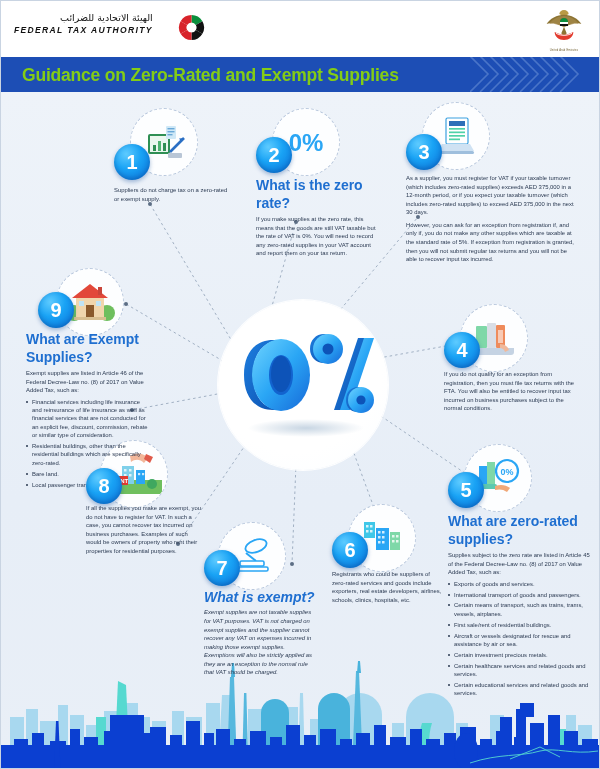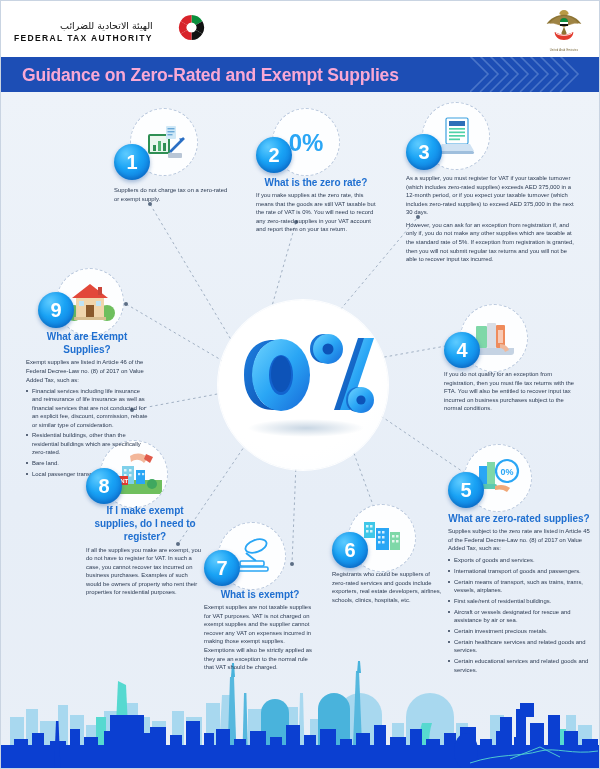--- a/index.html
+++ b/index.html
@@ -17,45 +17,45 @@
     overflow:hidden;
   }
   
   .logobar{
     position:absolute;left:0;top:0;width:600px;height:57px;
     background:#ffffff;
     border-bottom:1px solid #dfe6ef;
   }
   .fta-logo{
     position:absolute;left:14px;top:13px;
-    display:flex;align-items:flex-end;gap:24px;
+    display:flex;align-items:flex-start;gap:24px;
   }
   .fta-text{display:flex;flex-direction:column;align-items:flex-end;line-height:1;}
   .fta-ar{
     font-size:9.5px;color:#111;letter-spacing:.5px;
     font-family:"DejaVu Sans", sans-serif;
     white-space:nowrap;
   }
   .fta-en{
     font-size:8.5px;color:#111;font-weight:bold;letter-spacing:1.35px;
-    margin-top:3px;white-space:nowrap;
+    margin-top:3px;white-space:nowrap;font-style:italic;
   }
   .fta-mark{width:29px;height:29px;}
   .uae-emblem{position:absolute;right:16px;top:8px;width:40px;height:44px;text-align:center;}
   .uae-cap{font-size:2.6px;color:#6b5a2a;letter-spacing:.2px;margin-top:1px;
            font-family:"Liberation Sans",sans-serif;}
 
   
   .titleband{
     position:absolute;left:0;top:57px;width:600px;height:35px;
     background:#1d4eb5;overflow:hidden;
   }
   .titleband h1{
     margin:0;position:absolute;left:22px;top:8px;
-    font-size:17.5px;color:#f9a8d4;font-weight:bold;
+    font-size:17.5px;color:#84cc16;font-weight:bold;
     letter-spacing:-.2px;
     font-family:"Liberation Sans", sans-serif;
   }
   .band-deco{position:absolute;right:0;top:0;width:130px;height:35px;opacity:.55;}
 
   
   .canvas{
     position:absolute;left:0;top:92px;width:600px;height:677px;
     background:linear-gradient(180deg,#eef3f9 0%, #e7eef7 60%, #e9eff7 100%);
     overflow:hidden;
@@ -85,24 +85,23 @@
   .iconcircle{
     position:absolute;width:66px;height:66px;border-radius:50%;
     background:#fdfeff;
     border:1px dashed #b9c8dd;
     display:flex;align-items:center;justify-content:center;
     z-index:2;overflow:hidden;
   }
   .iconcircle svg{display:block;}
   .txt{position:absolute;z-index:3;}
   .q{
-    color:#1f6fd0;font-weight:bold;font-size:10px;line-height:1.32;
+    color:#1f6fd0;font-weight:bold;font-size:14px;line-height:1.32;
     margin:0 0 2px 0;letter-spacing:-.05px;
     font-family:"Liberation Sans", sans-serif;
-    text-align:center;
   }
   .a{
     color:#2b3a52;font-size:5.9px;line-height:1.45;margin:0;
     font-family:"Liberation Sans", sans-serif;
   }
   .a + .a{margin-top:4px;}
   ul.bul{margin:3px 0 0 0;padding:0;list-style:none;}
   ul.bul li{
     color:#2b3a52;font-size:5.9px;line-height:1.42;
     padding-left:6px;position:relative;margin-bottom:2.5px;
@@ -385,21 +384,21 @@
     <div class="node">
       <div class="iconcircle" style="left:218px;top:430px;">
         <svg width="48" height="42" viewBox="0 0 48 42">
           <ellipse cx="28" cy="11" rx="11" ry="6" transform="rotate(-20 28 11)" fill="none" stroke="#2aa6f5" stroke-width="1.8"></ellipse>
           <path d="M18 18 l10 8" stroke="#2aa6f5" stroke-width="2" fill="none"></path>
           <rect x="12" y="26" width="24" height="5" rx="1.5" fill="#ffffff" stroke="#2aa6f5" stroke-width="1.6"></rect>
           <rect x="8" y="32" width="32" height="4" rx="1.5" fill="#ffffff" stroke="#2aa6f5" stroke-width="1.6"></rect>
         </svg>
       </div>
       <div class="badge" style="left:204px;top:458px;">7</div>
-      <div class="txt" style="left:204px;top:496px;width:112px;">
+      <div class="txt" style="left:204px;top:496px;width:112px;font-style:italic;">
         <p class="q">What is exempt?</p>
         <p class="a">Exempt supplies are not taxable supplies for VAT purposes. VAT is not charged on exempt supplies and the supplier cannot recover any VAT on expenses incurred in making those exempt supplies. Exemptions will also be strictly applied as they are an exception to the normal rule that VAT should be charged.</p>
       </div>
     </div>
 
     <div class="node">
       <div class="iconcircle" style="left:100px;top:348px;">
         <svg width="56" height="48" viewBox="0 0 56 48">
           <rect x="0" y="30" width="56" height="14" fill="#6fbf5e"></rect>
           <rect x="16" y="16" width="12" height="18" fill="#7fd0ea"></rect>
@@ -414,21 +413,20 @@
           </g>
           <rect x="6" y="26" width="16" height="9" fill="#e23b2e"></rect>
           <text x="14" y="33" text-anchor="middle" font-family="Liberation Sans, sans-serif" font-size="6" font-weight="bold" fill="#ffffff">RENT</text>
           <path d="M24 6 c6 -4 14 -3 18 2 l-4 5 c-4 -4 -9 -4 -13 -1z" fill="#f3b79a"></path>
           <path d="M40 4 l7 3 l-3 6 l-6 -4z" fill="#e05a4a"></path>
           <circle cx="46" cy="34" r="5" fill="#3fa85f"></circle>
         </svg>
       </div>
       <div class="badge" style="left:86px;top:376px;">8</div>
       <div class="txt" style="left:86px;top:412px;width:118px;">
-        <p class="q">If I make exempt supplies, do I need to register?</p>
         <p class="a">If all the supplies you make are exempt, you do not have to register for VAT. In such a case, you cannot recover tax incurred on business purchases.  Examples of such would be owners of property who rent their properties for residential purposes.</p>
       </div>
     </div>
 
     <div class="node">
       <div class="iconcircle" style="left:56px;top:176px;">
         <svg width="52" height="46" viewBox="0 0 52 46">
           <ellipse cx="10" cy="34" rx="8" ry="8" fill="#6fbf5e"></ellipse>
           <ellipse cx="43" cy="34" rx="8" ry="8" fill="#6fbf5e"></ellipse>
           <rect x="12" y="18" width="28" height="20" fill="#f0d6ac"></rect>

